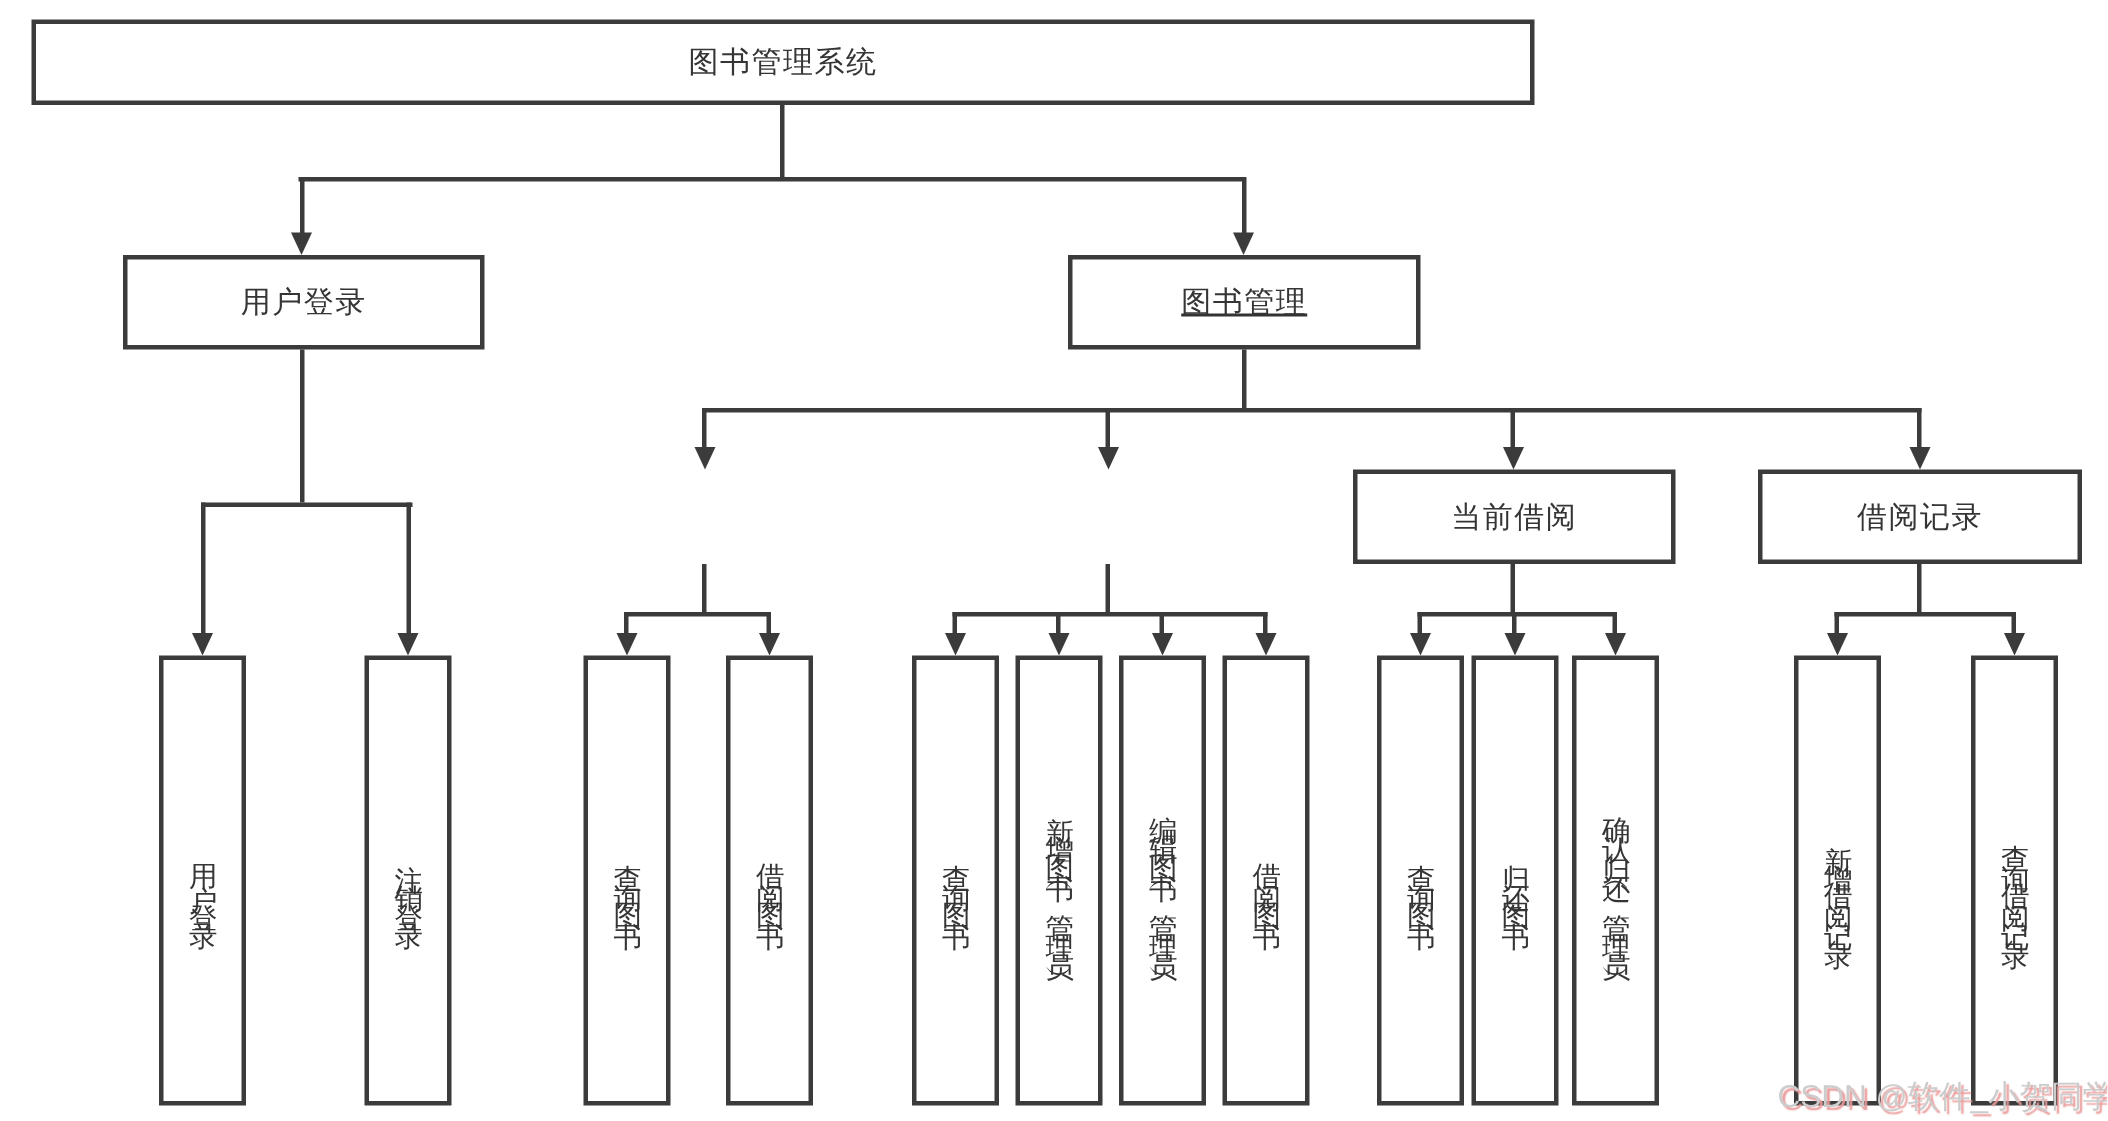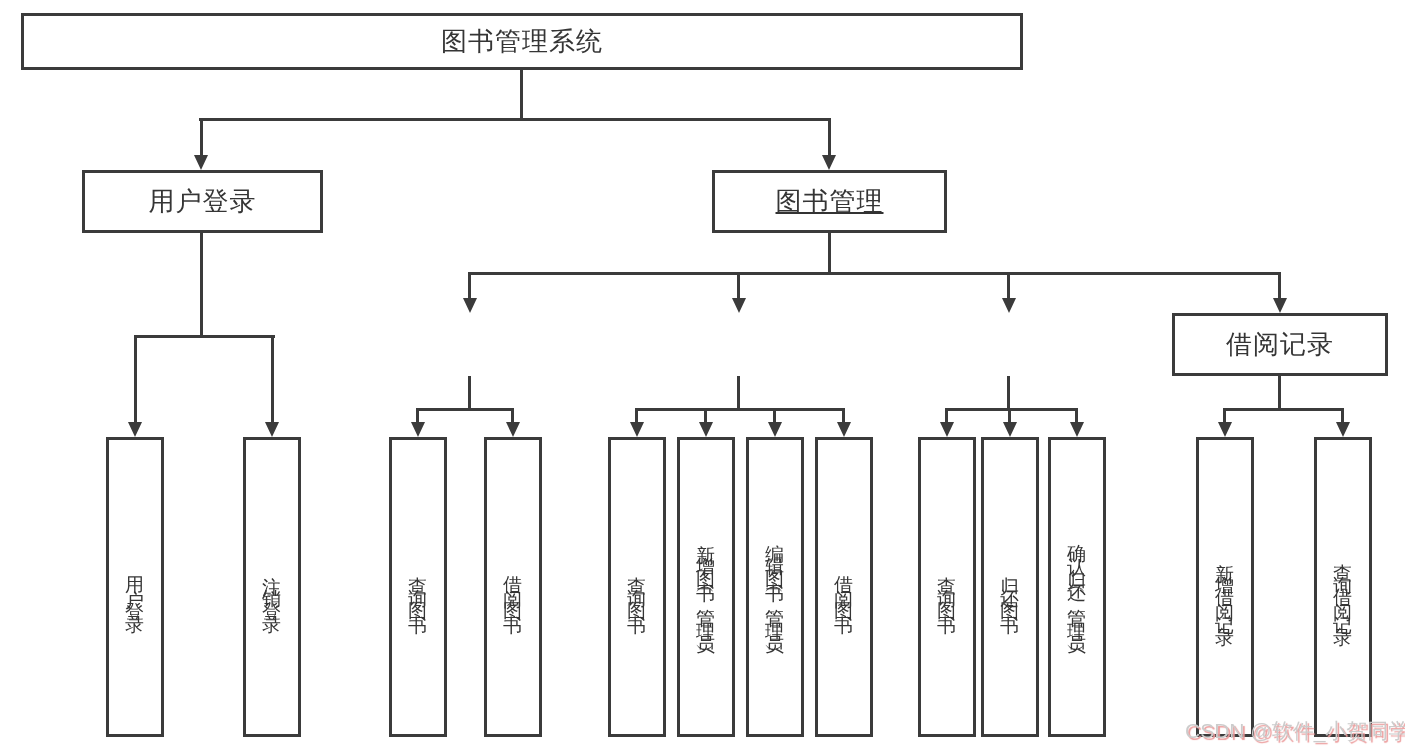--- a/index.html
+++ b/index.html
@@ -4,21 +4,21 @@
 <style>
   html,body{margin:0;padding:0;background:#ffffff;}
   .stage{
     position:relative;width:1405px;height:747px;background:#ffffff;overflow:hidden;
     font-family:"Liberation Sans","DejaVu Sans",sans-serif;color:#333333;
   }
   .box{
     position:absolute;box-sizing:border-box;border:3px solid #3b3b3b;background:#ffffff;
     display:flex;align-items:center;justify-content:center;text-align:center;
   }
-  .box .lbl{font-size:26px;color:#353535;letter-spacing:1px;}
+  .box .lbl{font-size:20px;color:#353535;letter-spacing:1px;}
   .leaf{width:58px;height:300px;top:437px;}
   .leaf .vlbl{
     writing-mode:vertical-rl;text-orientation:mixed;
     font-size:19px;letter-spacing:13px;color:#353535;line-height:1;
   }
   .hline,.vline{position:absolute;background:#3b3b3b;}
   .hline{height:3px;}
   .vline{width:3px;}
   .arr{
     position:absolute;width:0;height:0;
@@ -64,20 +64,23 @@
   <div class="hline" style="left:468px;top:272px;width:813px;"></div>
   <div class="vline" style="left:468px;top:272px;height:28px;"></div>
   <div class="arr" style="left:463px;top:298px;"></div>
   <div class="vline" style="left:737px;top:272px;height:28px;"></div>
   <div class="arr" style="left:732px;top:298px;"></div>
   <div class="vline" style="left:1007px;top:272px;height:28px;"></div>
   <div class="arr" style="left:1002px;top:298px;"></div>
   <div class="vline" style="left:1278px;top:272px;height:28px;"></div>
   <div class="arr" style="left:1273px;top:298px;"></div>
 
+  <div class="box" style="left:902px;top:313px;width:215px;height:63px;">
+    <span class="lbl">当前借阅</span>
+  </div>
   <div class="box" style="left:1172px;top:313px;width:216px;height:63px;">
     <span class="lbl">借阅记录</span>
   </div>
 
   <div class="vline" style="left:468px;top:376px;height:32px;"></div>
   <div class="hline" style="left:416px;top:408px;width:98px;"></div>
   <div class="vline" style="left:416px;top:408px;height:15px;"></div>
   <div class="arr" style="left:411px;top:422px;"></div>
   <div class="vline" style="left:511px;top:408px;height:15px;"></div>
   <div class="arr" style="left:506px;top:422px;"></div>

